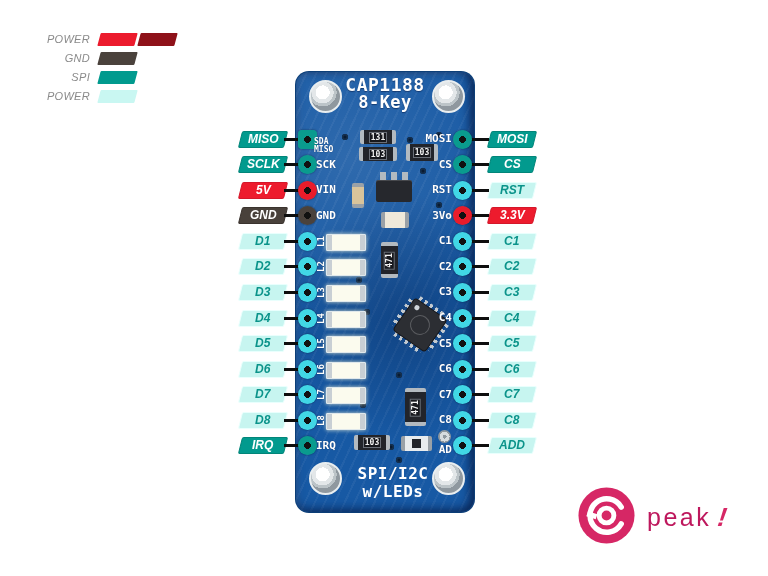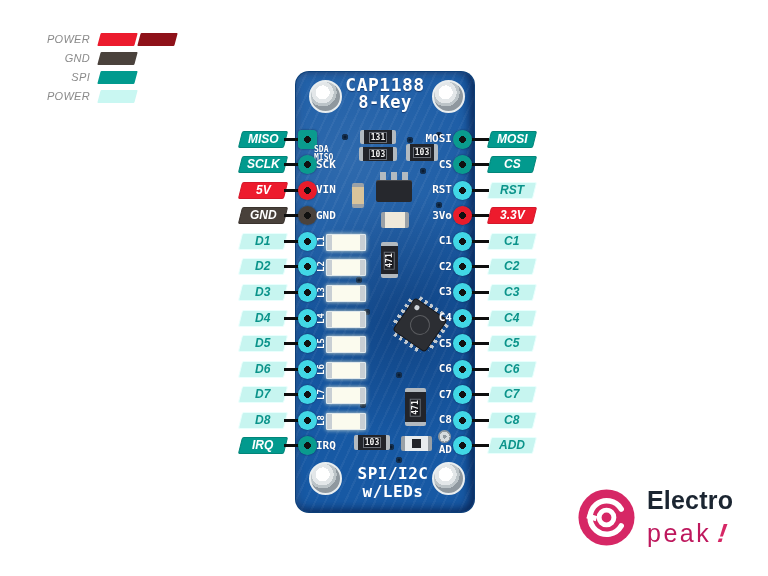--- a/index.html
+++ b/index.html
@@ -186,33 +186,32 @@
     </div>
 
   <div class="brand">
     <svg width="59" height="59" viewBox="0 0 60 60">
       <circle cx="30" cy="30" r="28.5" class="brand-pink-fill" fill="#d62765"></circle>
       <path d="M 45 21.5 A 17 17 0 1 0 45 38.5" stroke="#ffffff" stroke-width="5.5" fill="none" stroke-linecap="round"></path>
       <circle cx="30" cy="30" r="7.5" stroke="#ffffff" stroke-width="5" fill="none"></circle>
       <rect x="10" y="27" width="10" height="5.5" fill="#ffffff" transform="rotate(18 15 30)"></rect>
     </svg>
     <div class="brand-text">
-      <span class="brand-top">Electro</span>
       <span class="brand-bottom">
         <span class="brand-peak">peak</span>
         <span class="brand-bang brand-pink-text" style="color: rgb(214, 39, 101);">!</span>
       </span>
     </div>
   </div>
 <div class="plabel" style="left: 240px; top: 130.5px; background: rgb(2, 154, 142); border-color: rgb(2, 133, 121);">
       <span style="color: rgb(255, 255, 255);">MISO</span>
     </div>
     <div class="pline" style="left: 284px; top: 137.5px; width: 24px;"></div>
     <div class="pin square" style="left: 297.5px; top: 129.5px; background: radial-gradient(circle, rgb(17, 17, 17) 0px, rgb(17, 17, 17) 3.5px, rgb(10, 155, 142) 3.5px, rgb(10, 155, 142) 9.5px);"></div>
-    <div class="silk two" style="left: 314px; top: 146px;">
+    <div class="silk two" style="left: 314px; top: 138px;">
       <div>SDA</div>
       <div>MISO</div>
     </div>
     <div class="plabel" style="left: 240px; top: 156.08px; background: rgb(2, 154, 142); border-color: rgb(2, 133, 121);">
       <span style="color: rgb(255, 255, 255);">SCLK</span>
     </div>
     <div class="pline" style="left: 284px; top: 163.08px; width: 24px;"></div>
     <div class="pin" style="left: 297.5px; top: 155.08px; background: radial-gradient(circle, rgb(17, 17, 17) 0px, rgb(17, 17, 17) 3.5px, rgb(10, 155, 142) 3.5px, rgb(10, 155, 142) 9.5px);"></div>
     <div class="silk" style="left: 316px; top: 157.58px;">SCK</div>
     <div class="plabel" style="left: 240px; top: 181.66px; background: rgb(237, 27, 45); border-color: rgb(212, 23, 42);">

